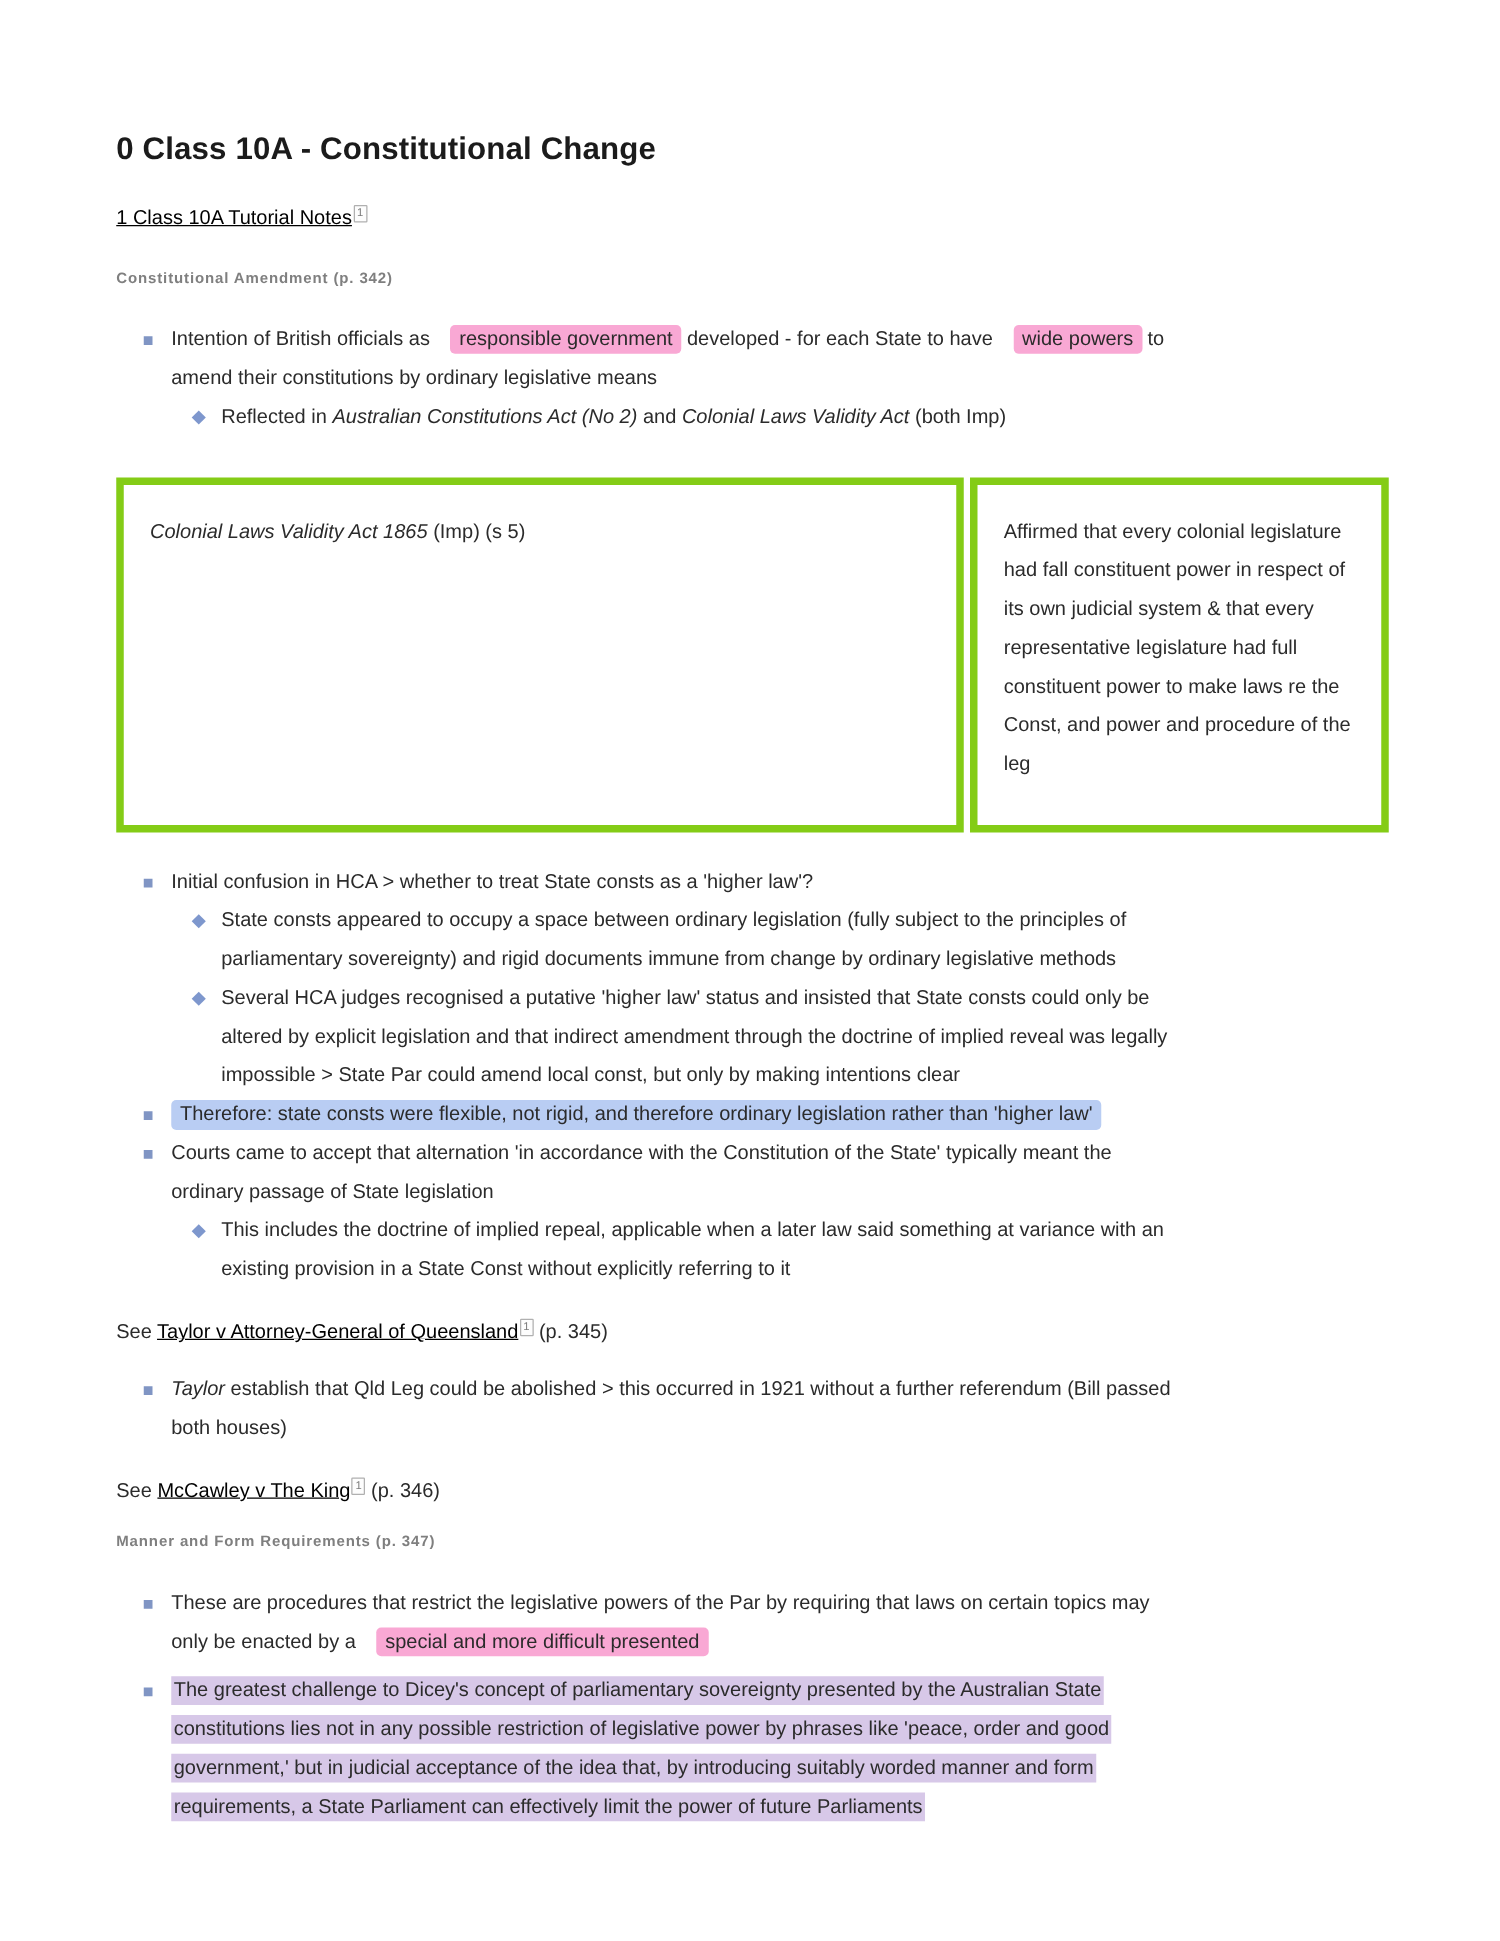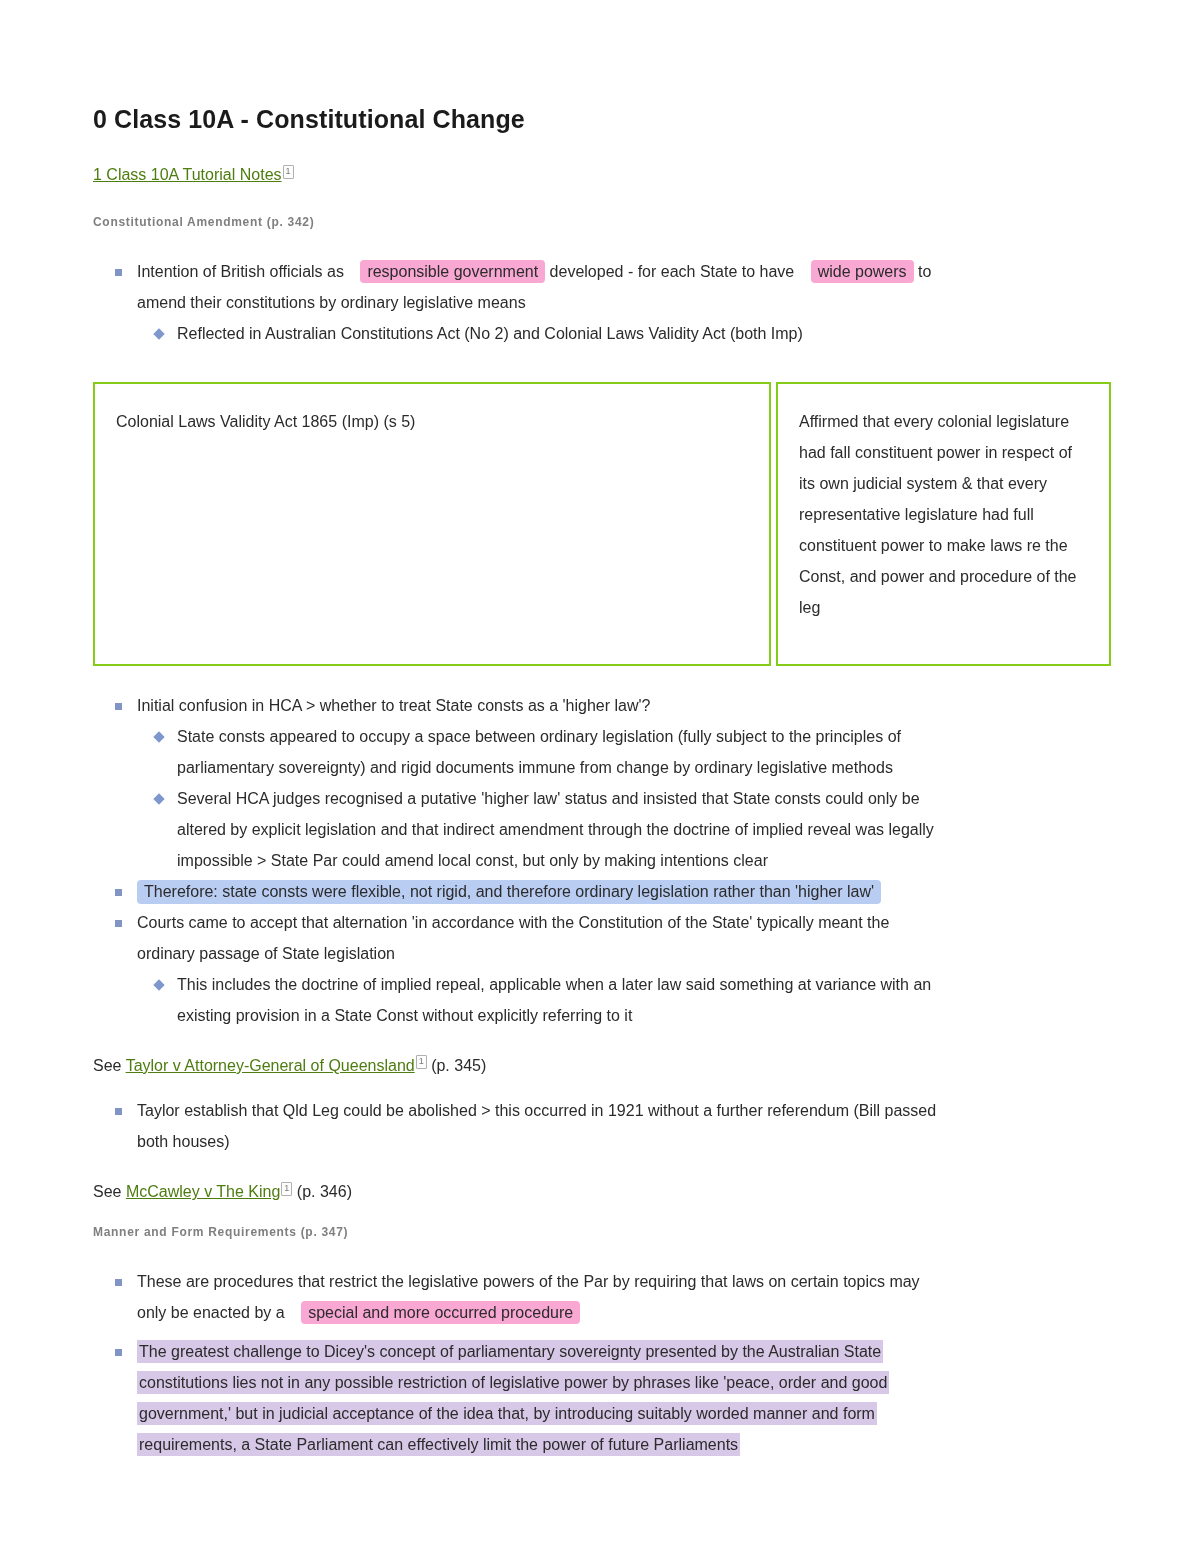--- a/index.html
+++ b/index.html
@@ -41,21 +41,21 @@
     font-size: 12px;
     font-weight: bold;
     color: #7f7f7f;
     letter-spacing: 0.7px;
     margin: 0 0 26px 0;
     line-height: 1.35;
   }
 
   
   a.doclink {
-    color: #4d7c0f;
+    color: #000000;
     text-decoration: underline;
     cursor: pointer;
   }
   .footnote-box {
     display: inline-block;
     border: 1px solid #b0b0b0;
     color: #7a7a7a;
     font-size: 9px;
     line-height: 11px;
     width: 9px;
@@ -136,35 +136,35 @@
   }
 
   
   .twocol {
     display: flex;
     margin: 33px 0 24px 0;
     width: 1018px;
     gap: 5px;
   }
   .cell {
-    border: 2px solid #84cc16;
+    border: 6px solid #84cc16;
     box-sizing: border-box;
     padding: 22px 19px 20px 21px;
     font-size: 16px;
     line-height: 31px;
   }
   .cell-left {
     width: 678px;
     min-height: 284px;
   }
   .cell-right {
     width: 335px;
     min-height: 284px;
   }
-  .it { }
+  .it { font-style: italic; }
 
   .para {
     font-size: 16px;
     line-height: 1.4;
     margin: 24px 0 18px 0;
   }
 </style>
 </head>
 <body>
 
@@ -257,21 +257,21 @@
     <a class="doclink" href="#">McCawley v The King</a><span class="footnote-box">1</span>
     <span>(p. 346)</span>
   </div>
 
   <div class="section-heading" style="margin-top:20px;">Manner and Form Requirements (p. 347)</div>
 
   <ul class="lvl1">
     <li>
       <span class="bullet1"></span>
       <span>These are procedures that restrict the legislative powers of the Par by requiring that laws on certain topics may only be enacted by a</span>
-      <span class="hl-blue">special and more occurred procedure</span>
+      <span class="hl-blue">special and more difficult presented</span>
     </li>
     <li style="margin-top:8px;">
       <span class="bullet1"></span>
       <span class="hl-purple">The greatest challenge to Dicey's concept of parliamentary sovereignty presented by the Australian State constitutions lies not in any possible restriction of legislative power by phrases like 'peace, order and good government,' but in judicial acceptance of the idea that, by introducing suitably worded manner and form requirements, a State Parliament can effectively limit the power of future Parliaments</span>
     </li>
   </ul>
 
 </div>
 
 </body></html>

